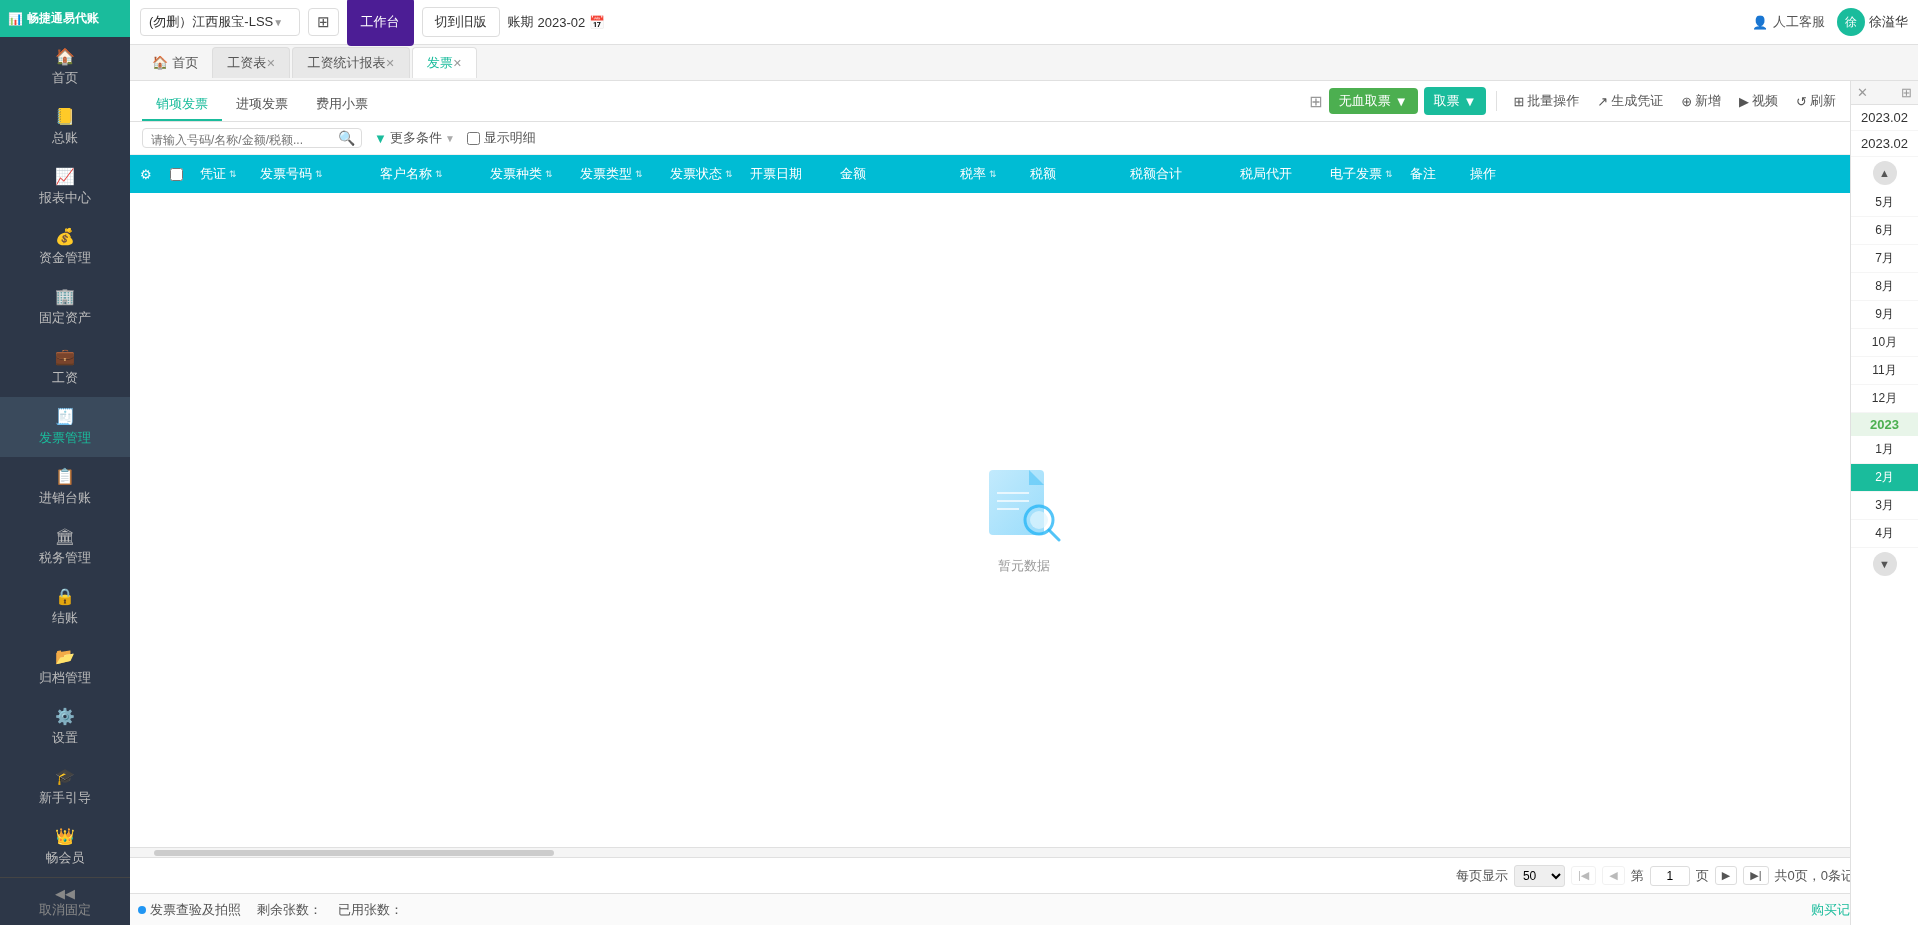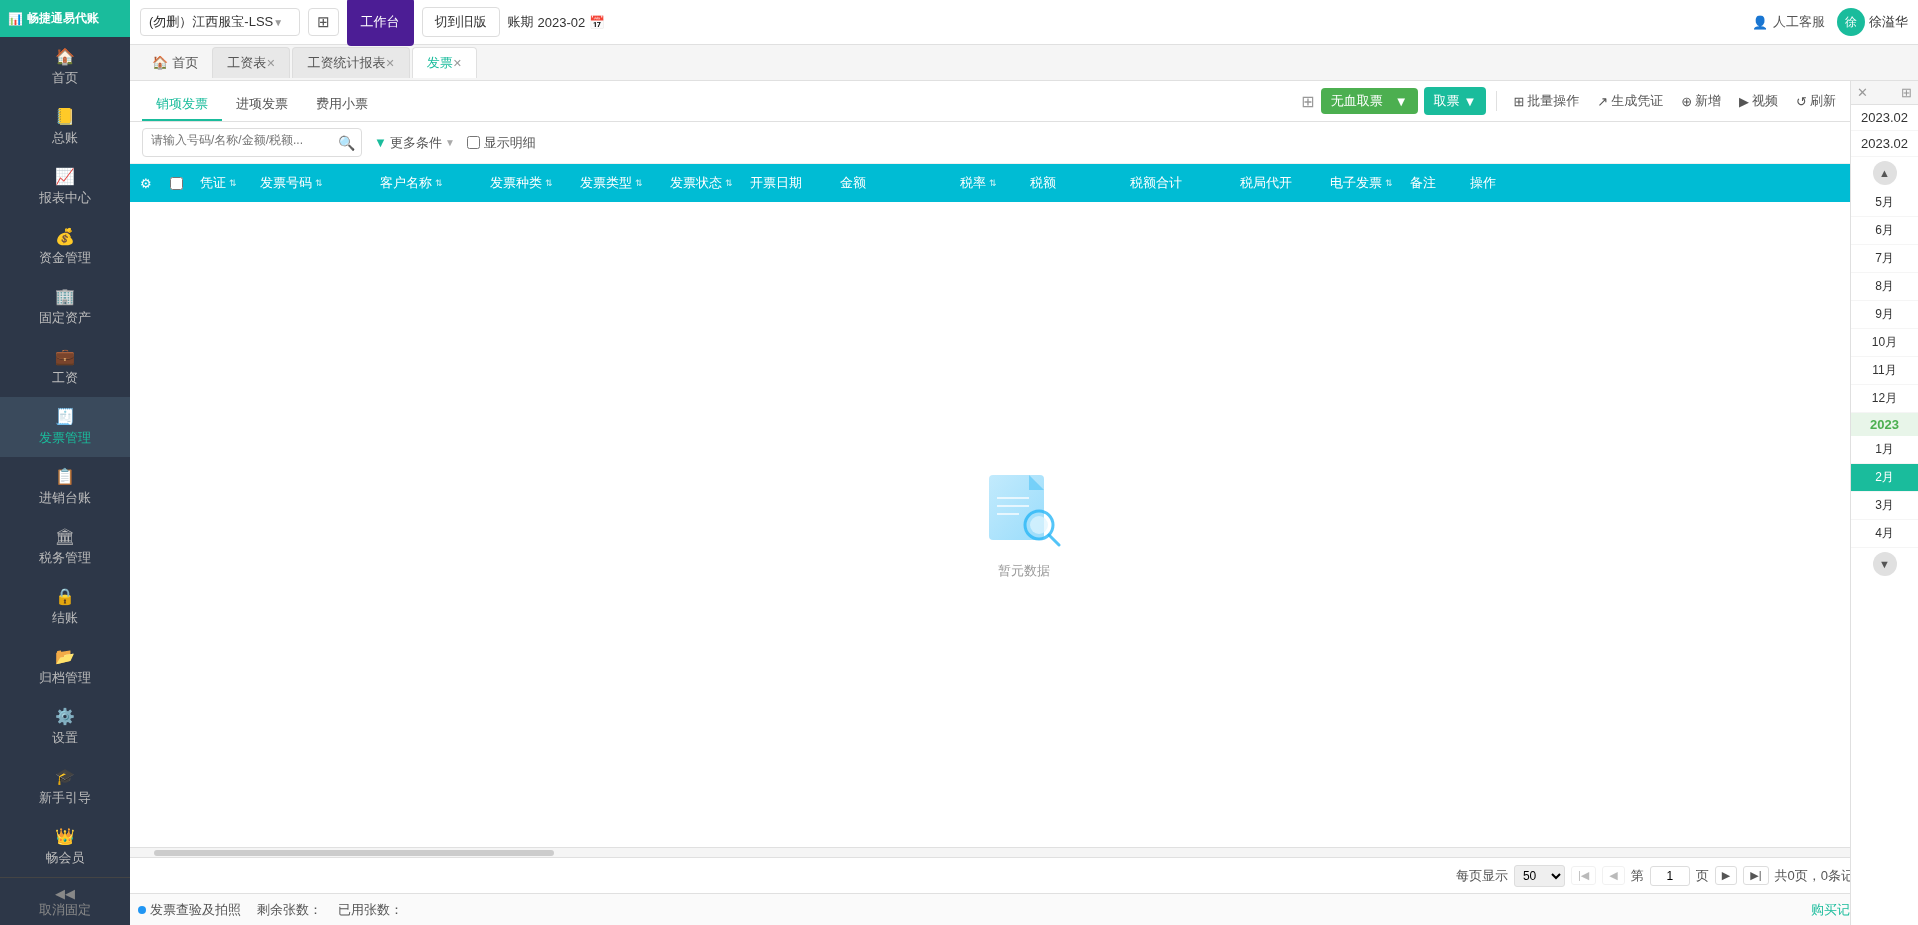--- a/index.html
+++ b/index.html
@@ -223,21 +223,21 @@
     .btn-green-dropdown {
       background: #4caf50;
       color: white;
       border: none;
       border-radius: 4px;
       padding: 4px 10px;
       cursor: pointer;
       font-size: 13px;
       display: flex;
       align-items: center;
-      gap: 12px;
+      gap: 4px;
     }
     .btn-teal-dropdown {
       background: #1abc9c;
       color: white;
       border: none;
       border-radius: 4px;
       padding: 5px 10px;
       cursor: pointer;
       font-size: 13px;
       display: flex;
@@ -265,21 +265,21 @@
       border-bottom: 1px solid #f0f0f0;
     }
     .search-input-wrap {
       position: relative;
       display: flex;
       align-items: center;
     }
     .search-input {
       border: 1px solid #ddd;
       border-radius: 4px;
-      padding: 4px 28px 9px 8px;
+      padding: 4px 28px 0 8px;
       font-size: 12px;
       width: 220px;
       color: #999;
       outline: none;
     }
     .search-icon {
       position: absolute;
       right: 6px;
       color: #aaa;
       font-size: 14px;

